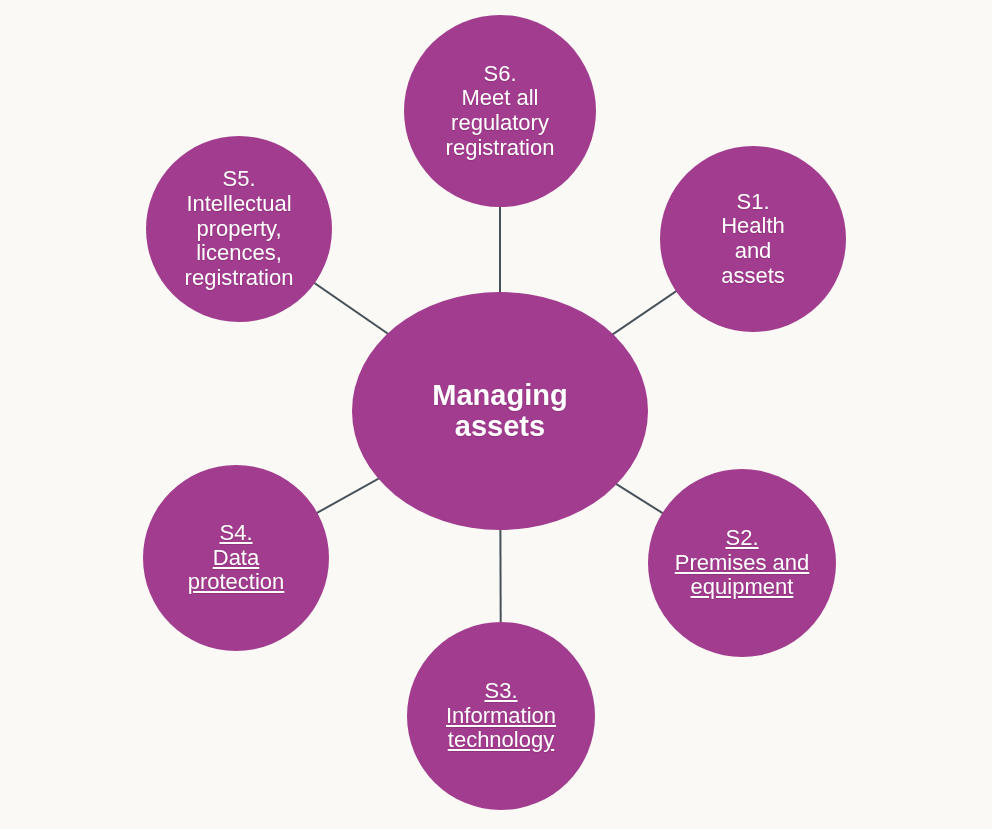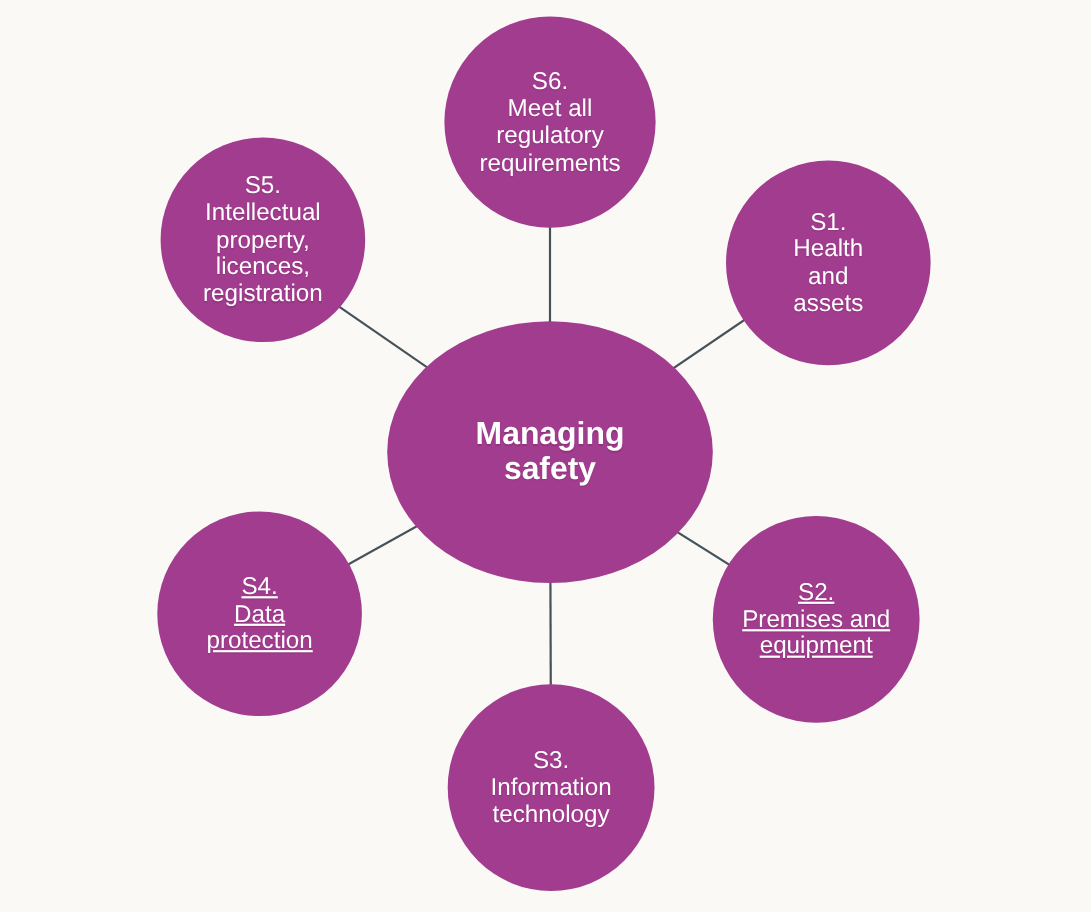--- a/index.html
+++ b/index.html
@@ -57,56 +57,56 @@
     <line x1="500" y1="411" x2="500" y2="111" stroke-width="2" stroke="#46525A"></line>
     <line x1="500" y1="411" x2="753" y2="239" stroke-width="2" stroke="#46525A"></line>
     <line x1="500" y1="411" x2="742" y2="563" stroke-width="2" stroke="#46525A"></line>
     <line x1="500" y1="411" x2="501" y2="716" stroke-width="2" stroke="#46525A"></line>
     <line x1="500" y1="411" x2="236" y2="558" stroke-width="2" stroke="#46525A"></line>
     <line x1="500" y1="411" x2="239" y2="231" stroke-width="2" stroke="#46525A"></line>
   </svg>
 
   <div class="node center-node" style="left:352px; top:292px; width:296px; height:238px;">
     <span>Managing
-safety</span>
+assets</span>
   </div>
 
   <div class="node sat" style="left:404px; top:15px; width:192px; height:192px;">
     <span>S6.
 Meet all
 regulatory
-requirements</span>
+registration</span>
   </div>
 
   <div class="node sat" style="left:660px; top:146px; width:186px; height:186px;">
     <span>S1.
 Health
 and
 assets</span>
   </div>
 
-  <div class="node sat" style="left:146px; top:125px; width:186px; height:186px;text-align:center;">
+  <div class="node sat" style="left:146px; top:136px; width:186px; height:186px;text-align:center;">
     <span>S5.
 Intellectual
 property,
 licences,
 registration</span>
   </div>
 
   <div class="node sat" style="left:143px; top:465px; width:186px; height:186px;text-decoration:underline;">
     <span>S4.
 Data
 protection</span>
   </div>
 
   <div class="node sat" style="left:648px; top:469px; width:188px; height:188px;text-decoration:underline;">
     <span>S2.
 Premises and
 equipment</span>
   </div>
 
-  <div class="node sat" style="left:407px; top:622px; width:188px; height:188px;">
+  <div class="node sat" style="left:407px; top:622px; width:188px; height:188px;text-decoration:underline;">
     <span>S3.
 Information
 technology</span>
   </div>
 
 </div>
 
 </body></html>

